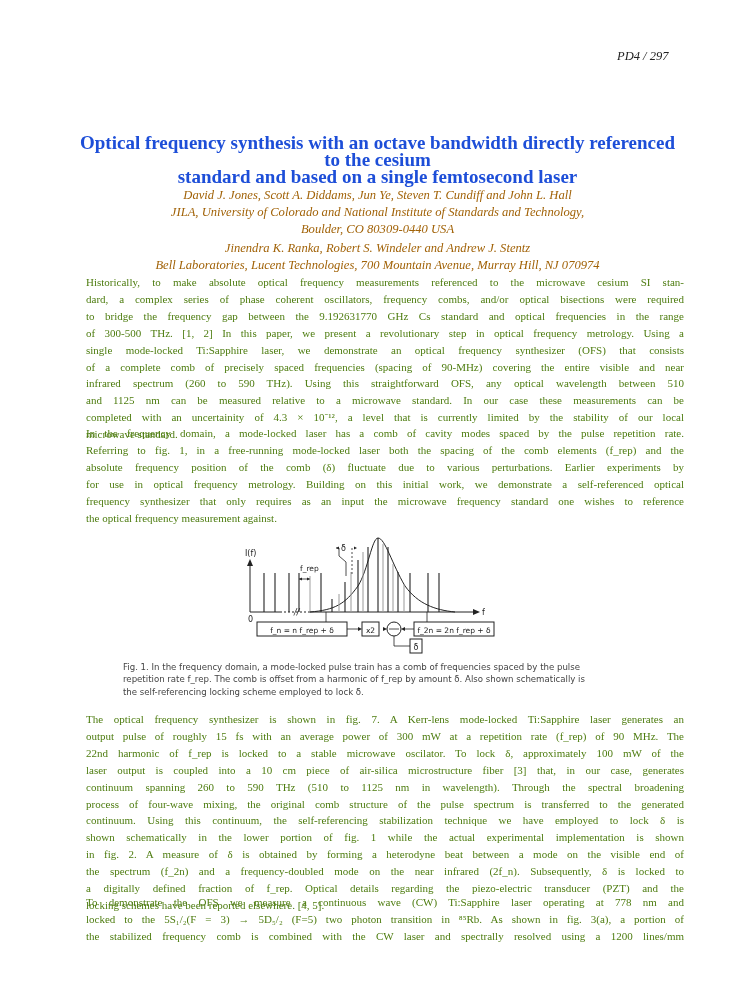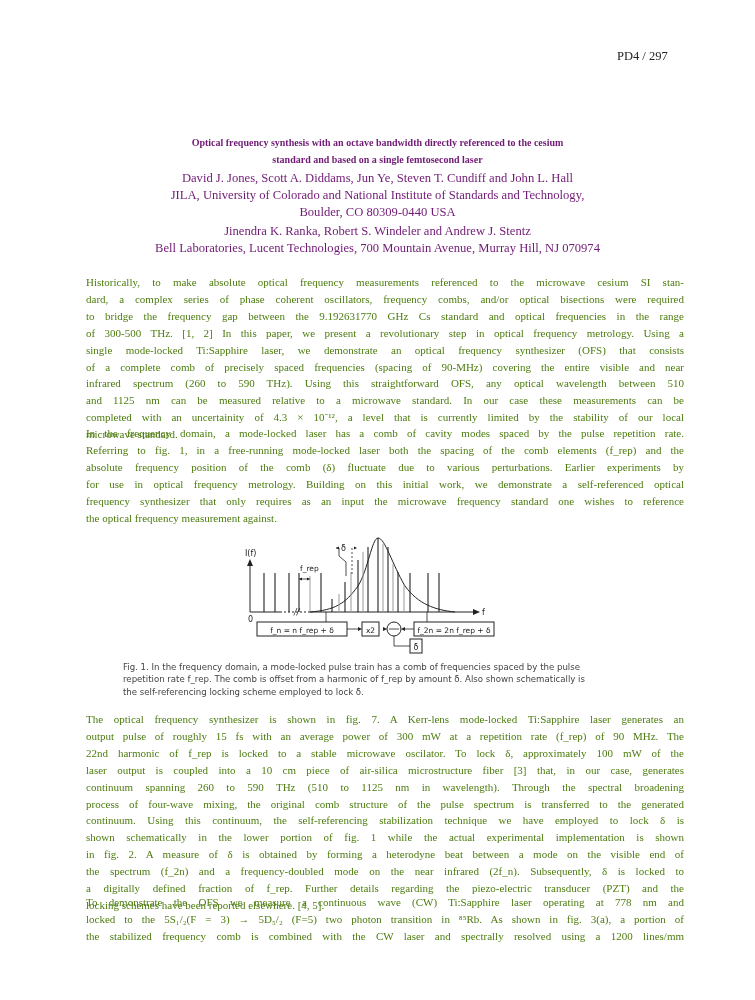--- a/index.html
+++ b/index.html
@@ -3,32 +3,32 @@
 <meta charset="utf-8">
 <style>
   html, body { margin: 0; padding: 0; background: #ffffff; }
   body {
     width: 755px; height: 1000px; position: relative; overflow: hidden;
     font-family: "DejaVu Serif", "Liberation Serif", serif;
     color: #1a1a1a;
   }
   .page-number {
     position: absolute; top: 49px; left: 617px;
-    font-size: 12.5px; font-family: "Liberation Serif", serif; color: #222;
+    font-size: 12.5px; font-family: "Liberation Serif", serif; color: #222; font-style: italic;
   }
   .title-block {
     position: absolute; top: 134px; left: 70px; width: 615px;
     text-align: center; font-family: "Liberation Serif", serif;
   }
   .title {
-    font-weight: bold; font-size: 10px; line-height: 17px; margin: 0;
-    color: #701a75;
+    font-weight: bold; font-size: 19px; line-height: 17px; margin: 0;
+    color: #1d4ed8;
   }
   .affil-group { margin-top: 2px; }
-  .affil-line { font-size: 12.6px; line-height: 17px; color: #701a75; }
+  .affil-line { font-size: 12.6px; line-height: 17px; color: #a16207; font-style: italic; }
   .affil-group.second { }
 
   .para {
     position: absolute; left: 78px; width: 598px;
     font-family: "Liberation Serif", serif;
     font-size: 11px; line-height: 16.9px; color: #4d7c0f;
     text-align: justify; margin: 8px;
   }
   .para .ln { display: block; text-align: justify; text-align-last: justify; white-space: nowrap; }
   .para .ln.last { text-align-last: left; }
@@ -188,21 +188,21 @@
   <span class="ln">The optical frequency synthesizer is shown in fig. 7. A Kerr-lens mode-locked Ti:Sapphire laser generates an</span>
   <span class="ln">output pulse of roughly 15 fs with an average power of 300 mW at a repetition rate (f_rep) of 90 MHz. The</span>
   <span class="ln">22nd harmonic of f_rep is locked to a stable microwave oscilator. To lock δ, approximately 100 mW of the</span>
   <span class="ln">laser output is coupled into a 10 cm piece of air-silica microstructure fiber [3] that, in our case, generates</span>
   <span class="ln">continuum spanning 260 to 590 THz (510 to 1125 nm in wavelength). Through the spectral broadening</span>
   <span class="ln">process of four-wave mixing, the original comb structure of the pulse spectrum is transferred to the generated</span>
   <span class="ln">continuum. Using this continuum, the self-referencing stabilization technique we have employed to lock δ is</span>
   <span class="ln">shown schematically in the lower portion of fig. 1 while the actual experimental implementation is shown</span>
   <span class="ln">in fig. 2. A measure of δ is obtained by forming a heterodyne beat between a mode on the visible end of</span>
   <span class="ln">the spectrum (f_2n) and a frequency-doubled mode on the near infrared (2f_n). Subsequently, δ is locked to</span>
-  <span class="ln">a digitally defined fraction of f_rep. Further details regarding the piezo-electric transducer (PZT) and the</span>
+  <span class="ln">a digitally defined fraction of f_rep. Optical details regarding the piezo-electric transducer (PZT) and the</span>
   <span class="ln last">locking schemes have been reported elsewhere. [4, 5].</span>
 </div>
 
 <div class="para" id="p4">
   <span class="ln">To demonstrate the OFS we measure a continuous wave (CW) Ti:Sapphire laser operating at 778 nm and</span>
   <span class="ln">locked to the 5S₁/₂(F = 3) → 5D₅/₂ (F=5) two photon transition in ⁸⁵Rb. As shown in fig. 3(a), a portion of</span>
   <span class="ln">the stabilized frequency comb is combined with the CW laser and spectrally resolved using a 1200 lines/mm</span>
 </div>
 
 </body></html>

